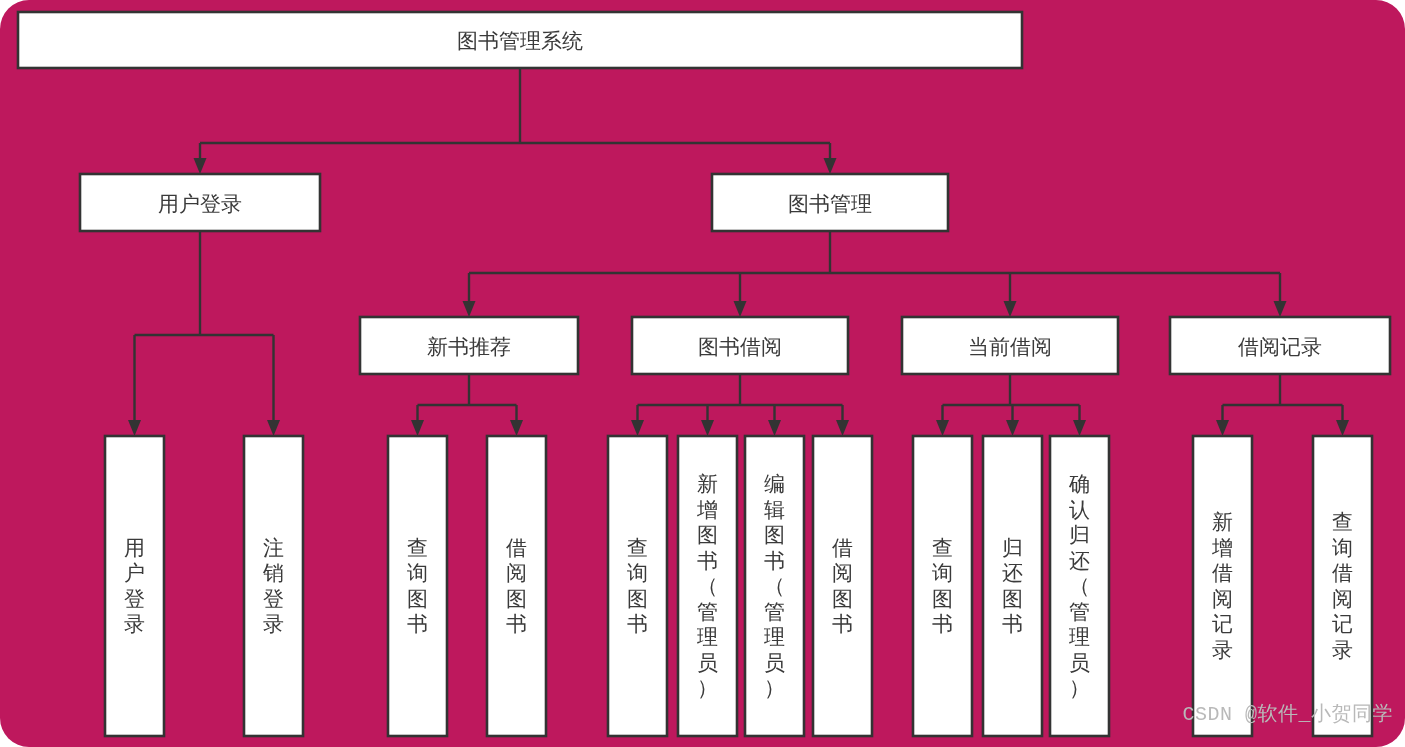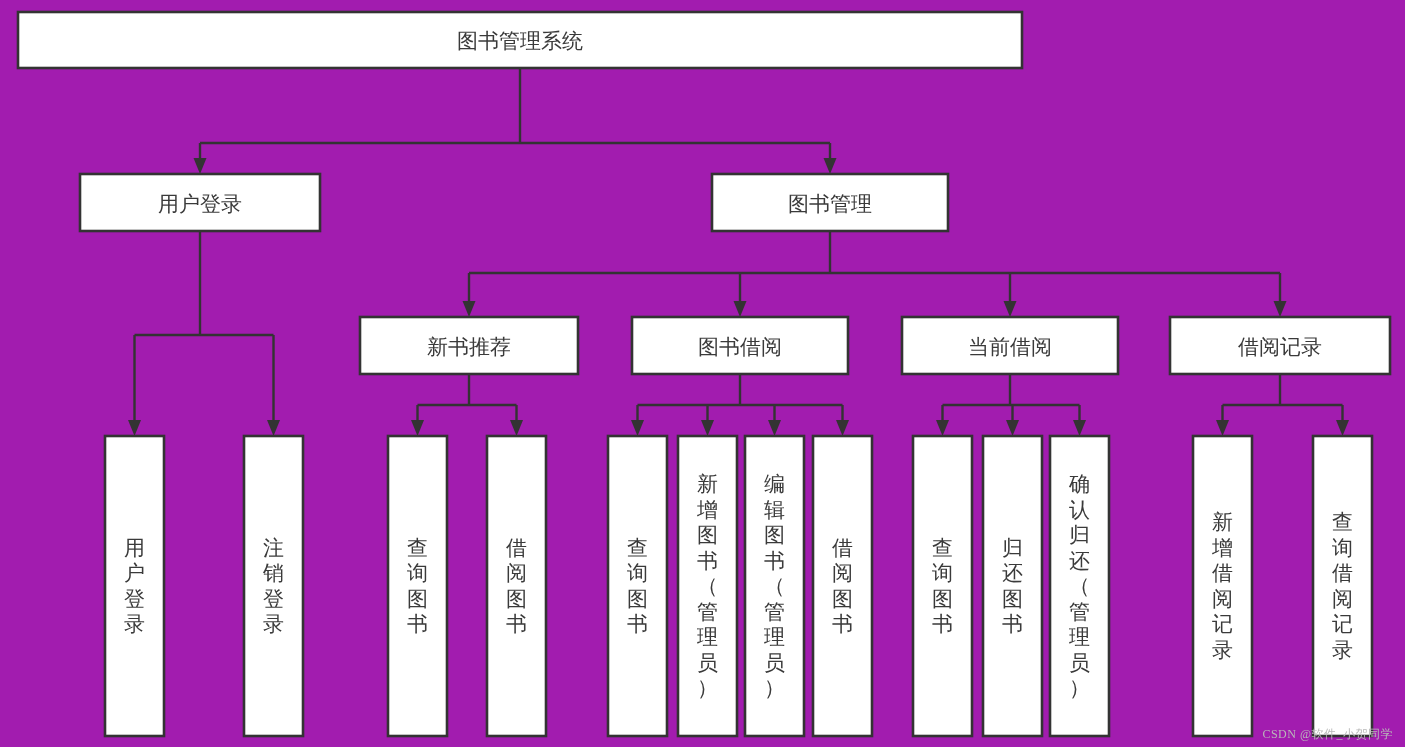--- a/index.html
+++ b/index.html
@@ -1,43 +1,43 @@
 <!DOCTYPE html>
 <html><head>
 <meta charset="utf-8">
 <style>
   html,body{margin:0;padding:0;background:#ffffff;}
   body{
     font-family:"DejaVu Sans","Liberation Sans",sans-serif;
     width:1405px;height:747px;overflow:hidden;
   }
-  #stage{position:relative;width:1405px;height:747px;background:#a21caf;}
+  #stage{position:relative;width:1405px;height:747px;background:#be185d;border-radius:29px;}
   svg#diagram{position:absolute;left:0;top:0;width:1405px;height:747px;display:block;}
   .node-rect{fill:#ffffff;stroke:#333333;stroke-width:2.6;}
   .link{stroke:#333333;stroke-width:2.4;fill:none;}
   .arrow-head{fill:#333333;stroke:none;}
   .node-label{
     fill:#3a3a3a;
     font-family:"DejaVu Sans","Liberation Sans",sans-serif;
     font-size:21px;
     text-anchor:middle;
     dominant-baseline:central;
   }
   .node-label-vertical{
     fill:#3a3a3a;
     font-family:"DejaVu Sans","Liberation Sans",sans-serif;
     font-size:21px;
     text-anchor:middle;
   }
   .watermark{
     position:absolute;
     right:12px;
-    bottom:4px;
-    font-family:Liberation Serif, serif;
-    font-size:12px;
+    bottom:20px;
+    font-family:Liberation Mono, monospace;
+    font-size:20px;
     color:#b9b9b9;
     letter-spacing:0.5px;
     white-space:nowrap;
     pointer-events:none;
   }
 </style>
 </head>
 <body>
 
 <div id="stage">

